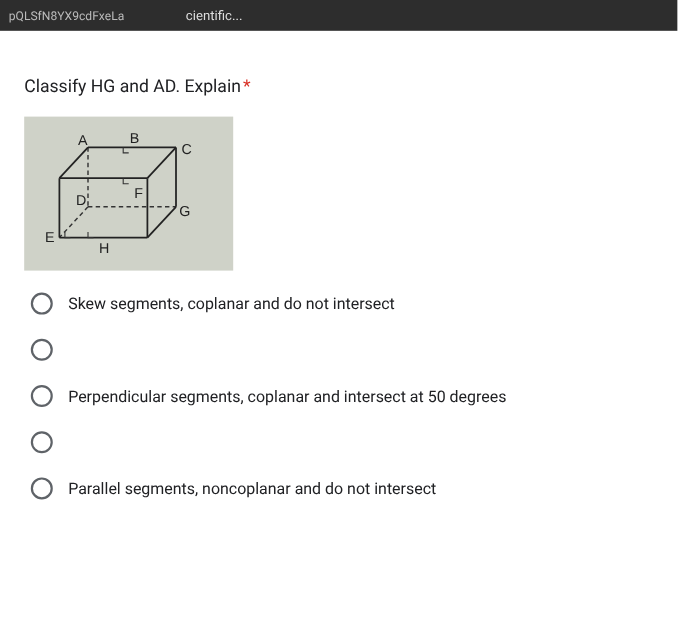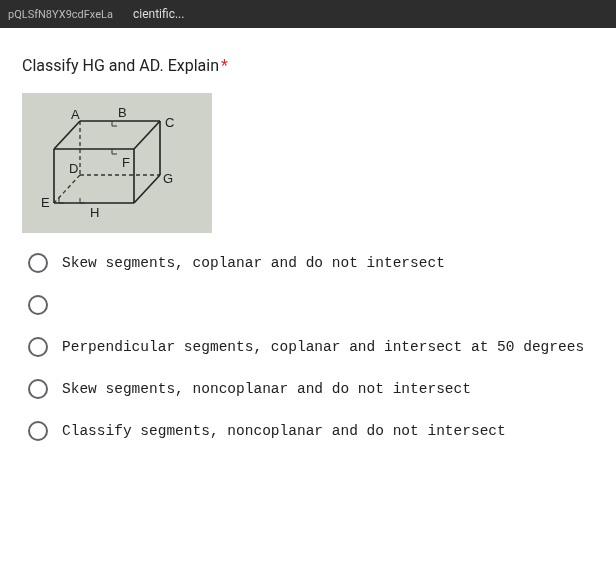--- a/index.html
+++ b/index.html
@@ -15,45 +15,46 @@
     background: #2d2d2d;
     color: #ccc;
     font-size: 12px;
     padding: 6px 8px;
     display: flex;
     gap: 20px;
     align-items: center;
     height: 28px;
   }
   .tab-frag { color: #bbb; font-size: 11px; }
-  .bookmark { display: flex; align-items: center; gap: 5px; color: #ddd; font-size: 12px; }
+  .bookmark { display: flex; align-items: center; gap: 5px; color: #ddd; font-size: 12px; margin-left: 36px; }
   .bookmark-icon {
     width: 14px; height: 14px;
     display: inline-flex; align-items: center; justify-content: center;
   }
   .content {
     padding: 28px 22px;
     color: #202124;
   }
   .question {
     font-size: 16px;
     color: #202124;
     margin-bottom: 18px;
+    margin-top: 13px;
   }
   .asterisk { color: #d93025; margin-left: 2px; }
   .figure {
     width: 190px;
     height: 140px;
     background: #cfd2c8;
     display: flex;
     align-items: center;
     justify-content: center;
     margin-bottom: 20px;
   }
-  .options { display: flex; flex-direction: column; gap: 22px; padding-left: 6px; font-family: Liberation Mono, monospace; }
+  .options { display: flex; flex-direction: column; gap: 22px; padding-left: 6px; }
   .option {
     display: flex;
     align-items: center;
     gap: 14px;
     cursor: pointer;
   }
   .radio {
     width: 20px; height: 20px;
     border: 2px solid #5f6368;
     border-radius: 50%;
@@ -128,21 +129,20 @@
     </label>
     <label class="option">
       <span class="radio"></span>
     </label>
     <label class="option">
       <span class="radio"></span>
       <span class="opt-label">Perpendicular segments, coplanar and intersect at 50 degrees</span>
     </label>
     <label class="option">
       <span class="radio"></span>
-      <span class="opt-label">Skew segments, noncoplanar and do not intersect</span>
     </label>
     <label class="option">
       <span class="radio"></span>
-      <span class="opt-label">Classify segments, noncoplanar and do not intersect</span>
+      <span class="opt-label">Parallel segments, noncoplanar and do not intersect</span>
     </label>
   </div>
 
 </div>
 
 </body></html>

